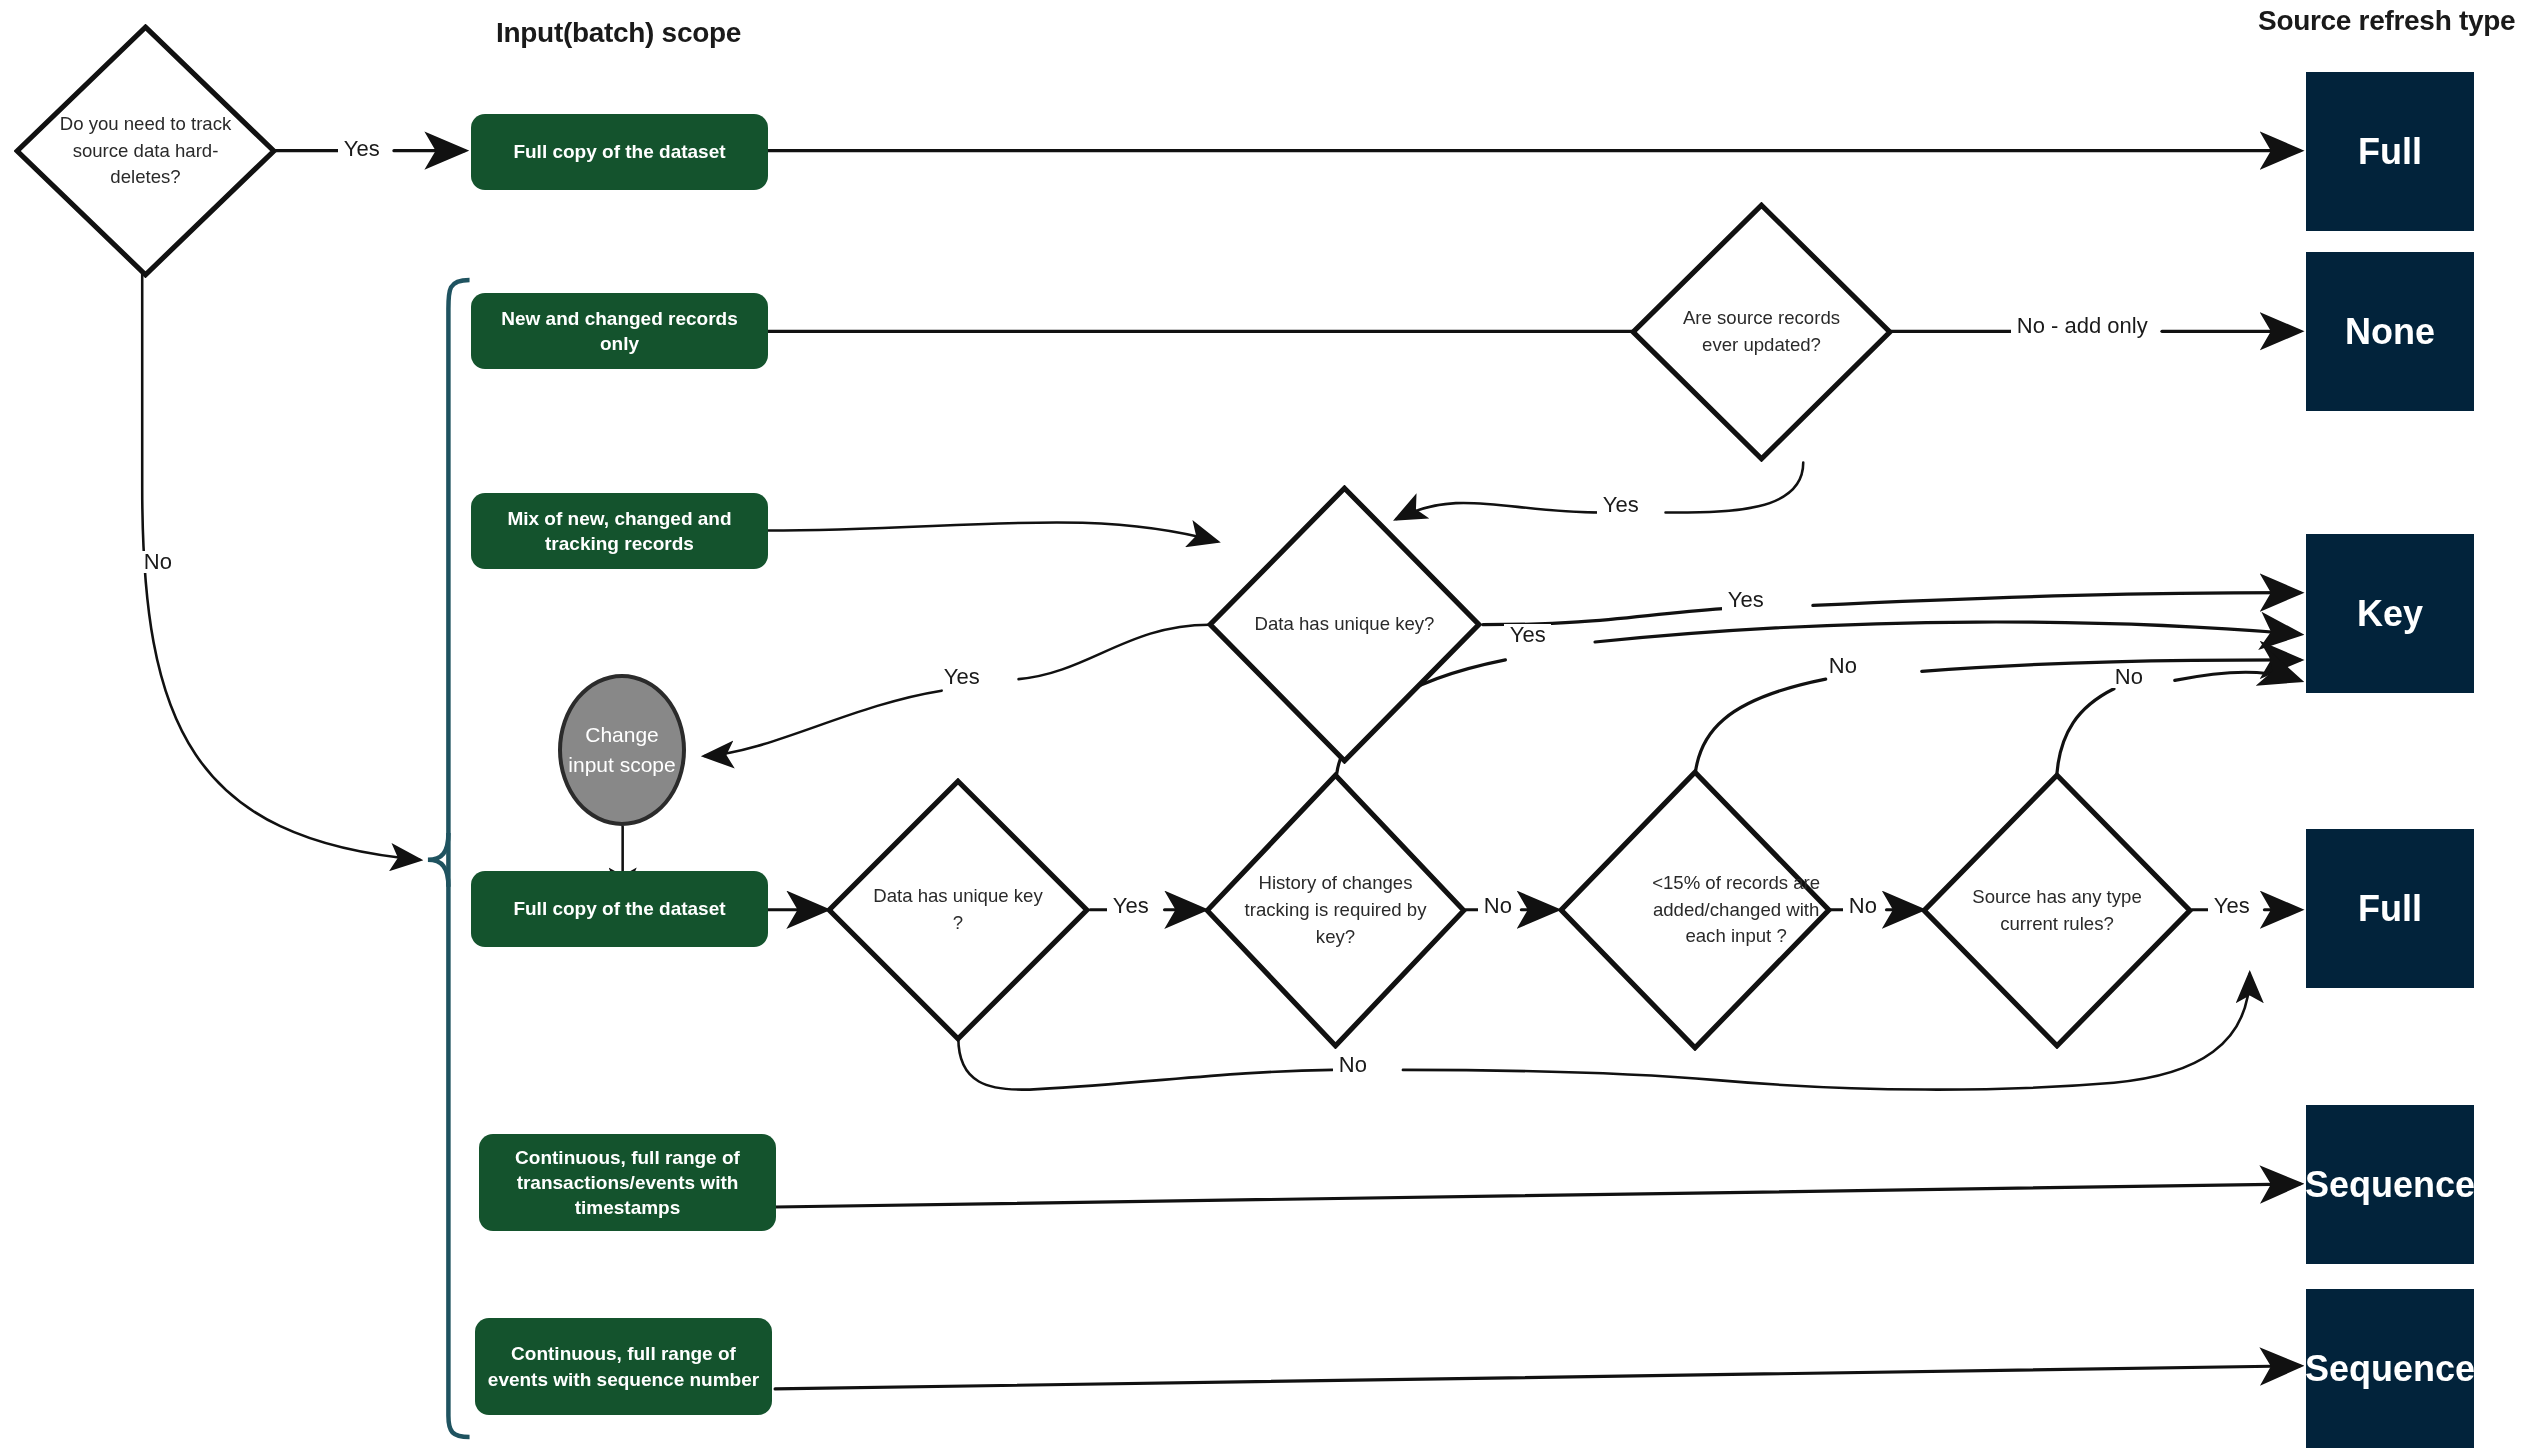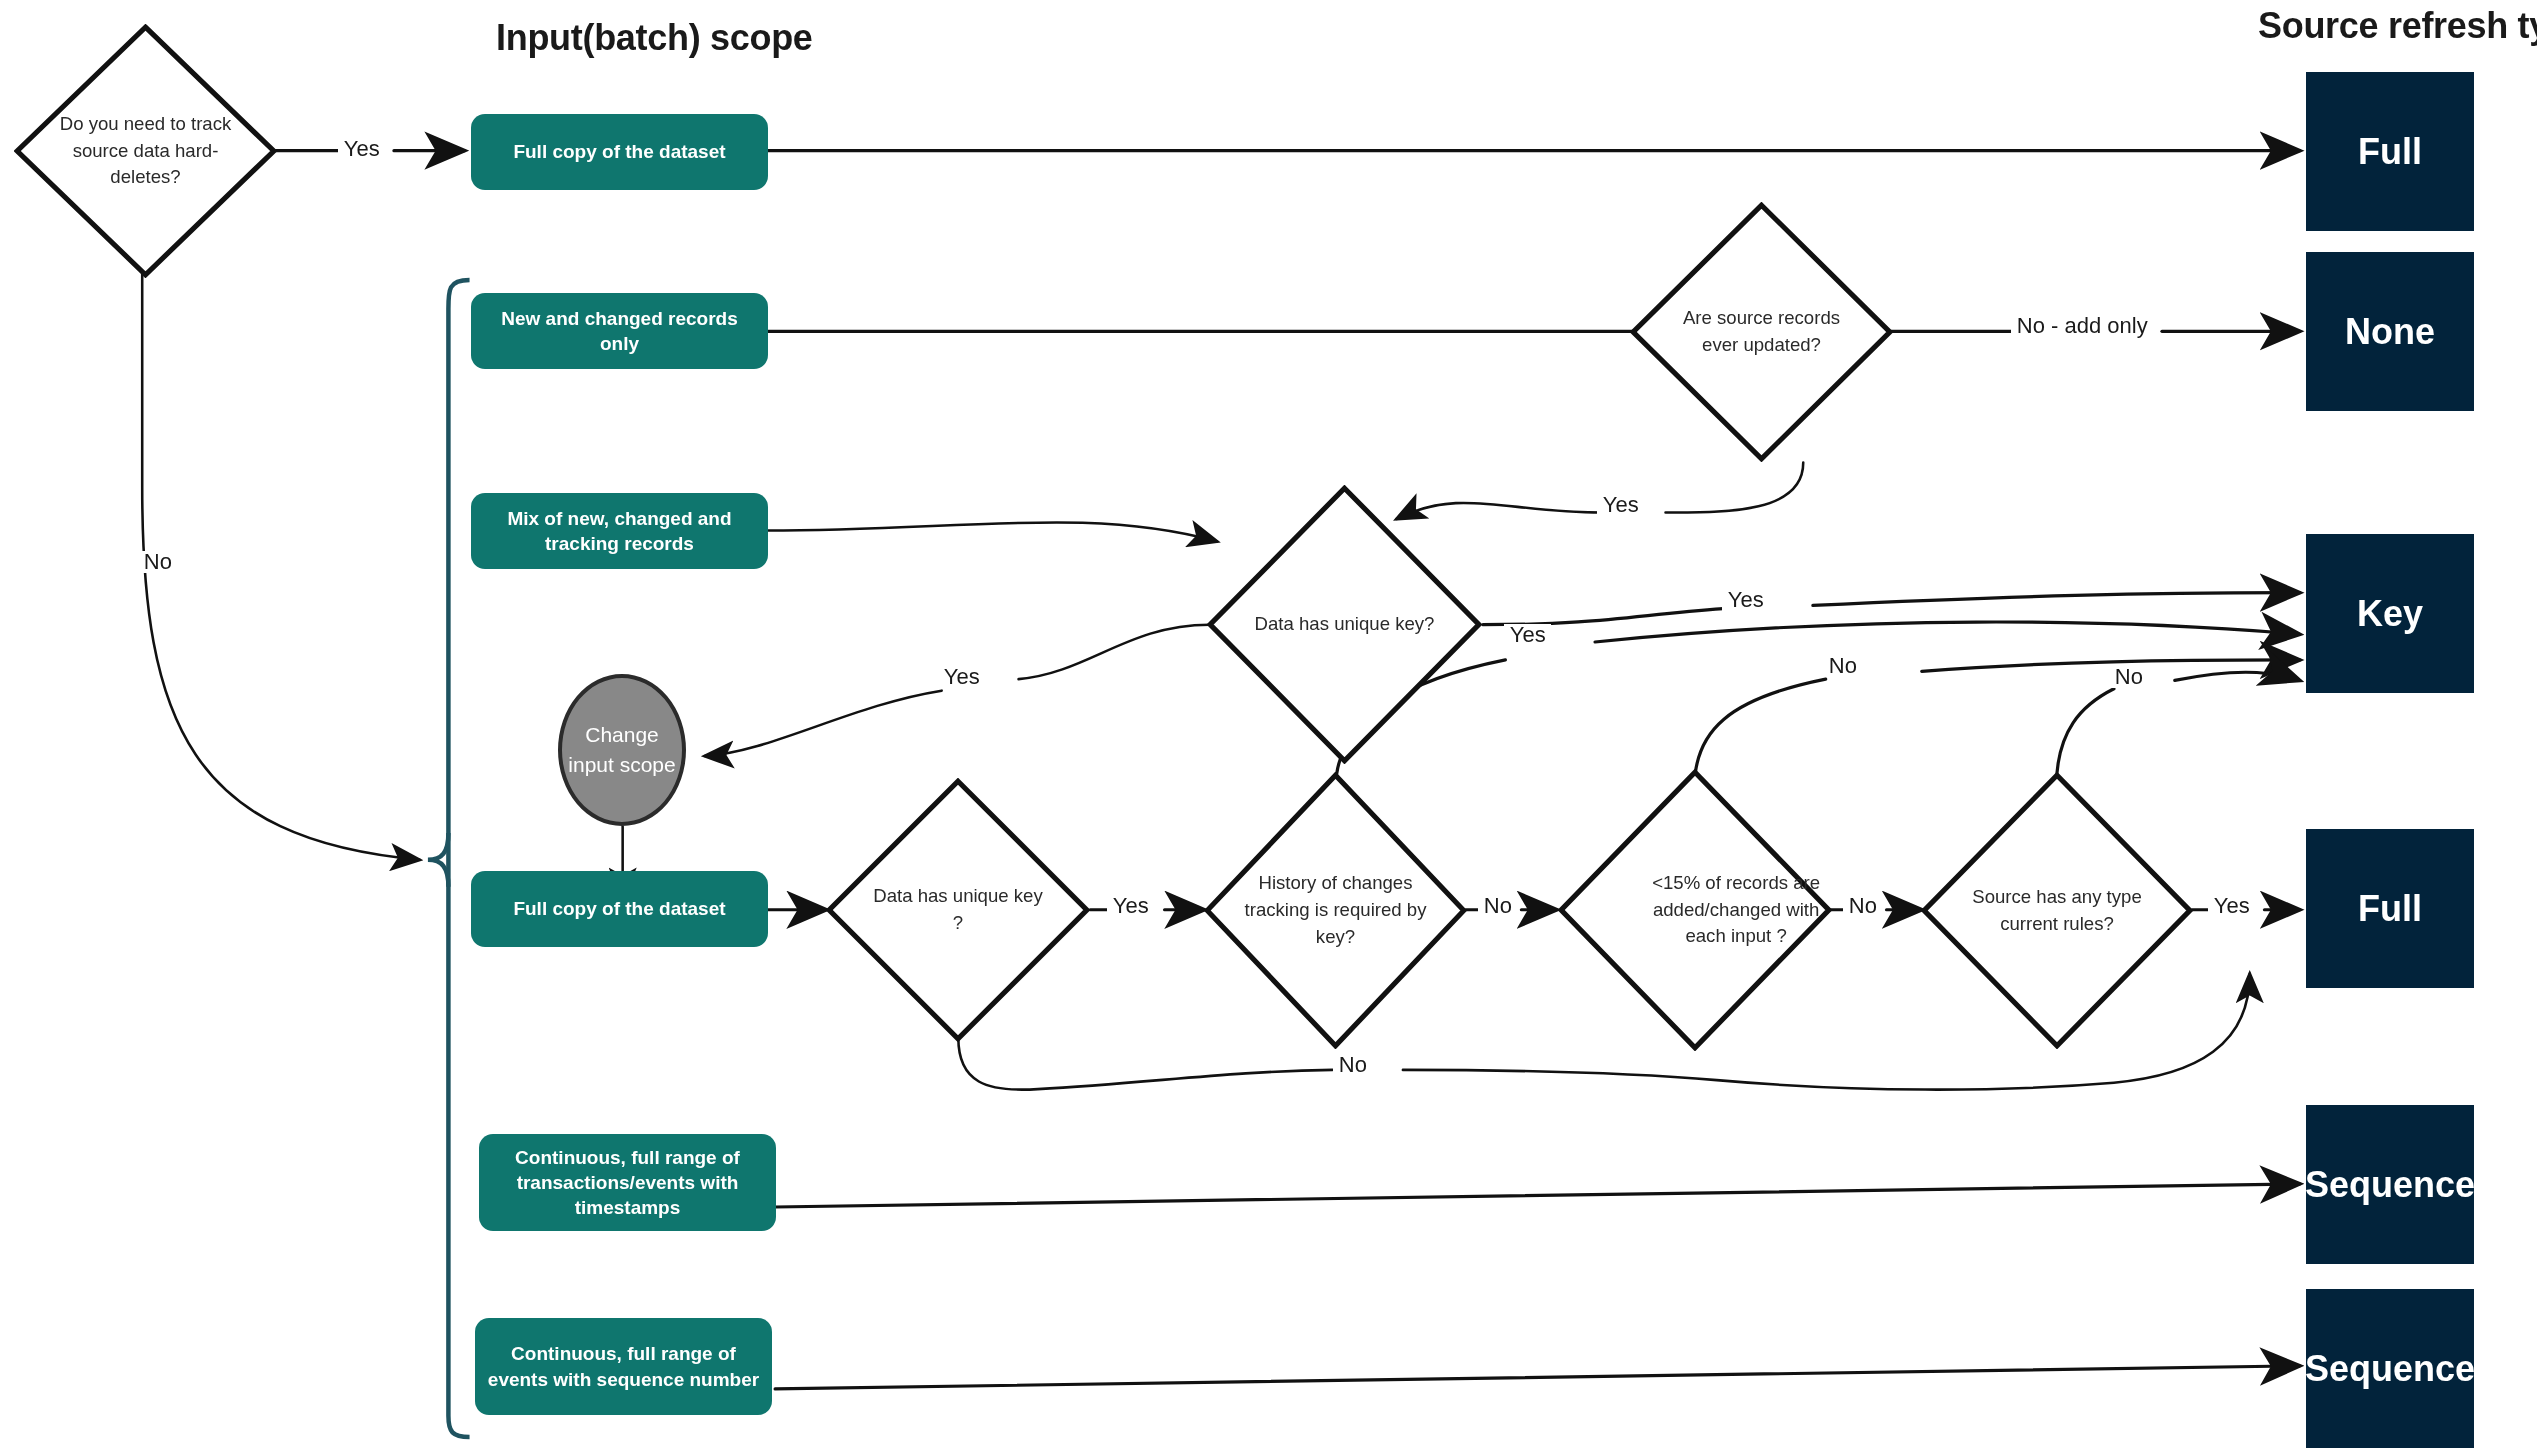--- a/index.html
+++ b/index.html
@@ -5,28 +5,28 @@
   html,body{margin:0;padding:0;background:#ffffff;}
   body{font-family:"Liberation Sans", sans-serif;}
   #stage{position:relative;width:2538px;height:1455px;background:#fff;overflow:hidden;}
 
   svg#wires{position:absolute;left:0;top:0;width:2538px;height:1455px;overflow:visible;}
 
   .col-title{
     position:absolute;
     font-weight:bold;
     color:#1a1a1a;
-    font-size:36px;
+    font-size:28px;
     letter-spacing:-0.3px;
     white-space:nowrap;
   }
 
   .teal-box{
     position:absolute;
-    background:#0f766e;
+    background:#14532d;
     color:#ffffff;
     border-radius:14px;
     display:flex;
     align-items:center;
     justify-content:center;
     text-align:center;
     font-weight:bold;
     font-size:19px;
     line-height:1.32;
     padding:3.8px 9px;

